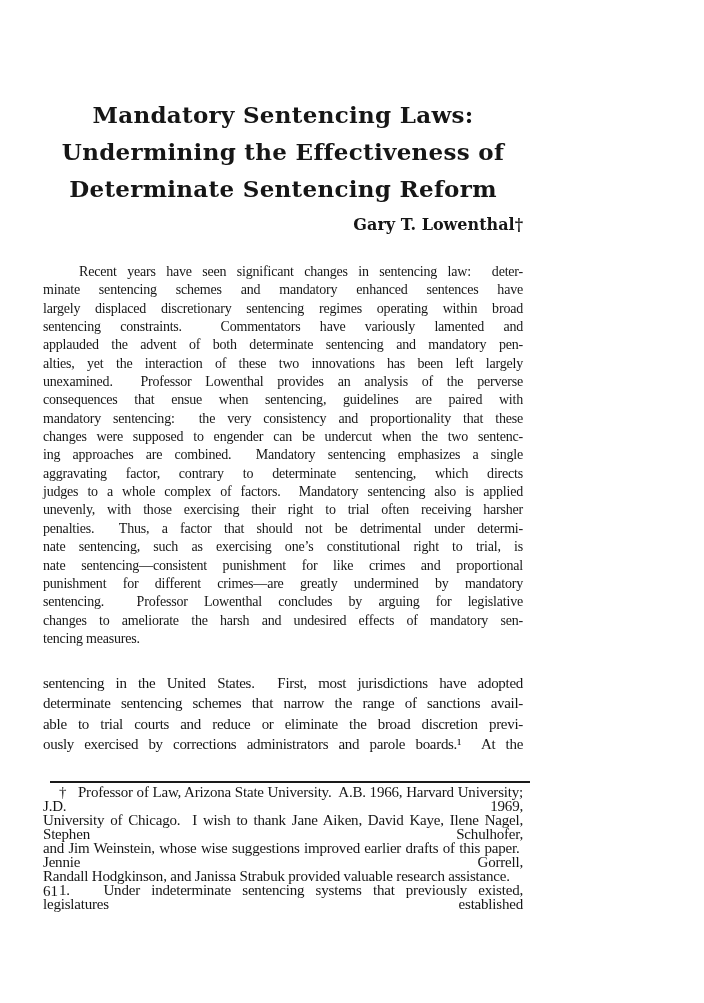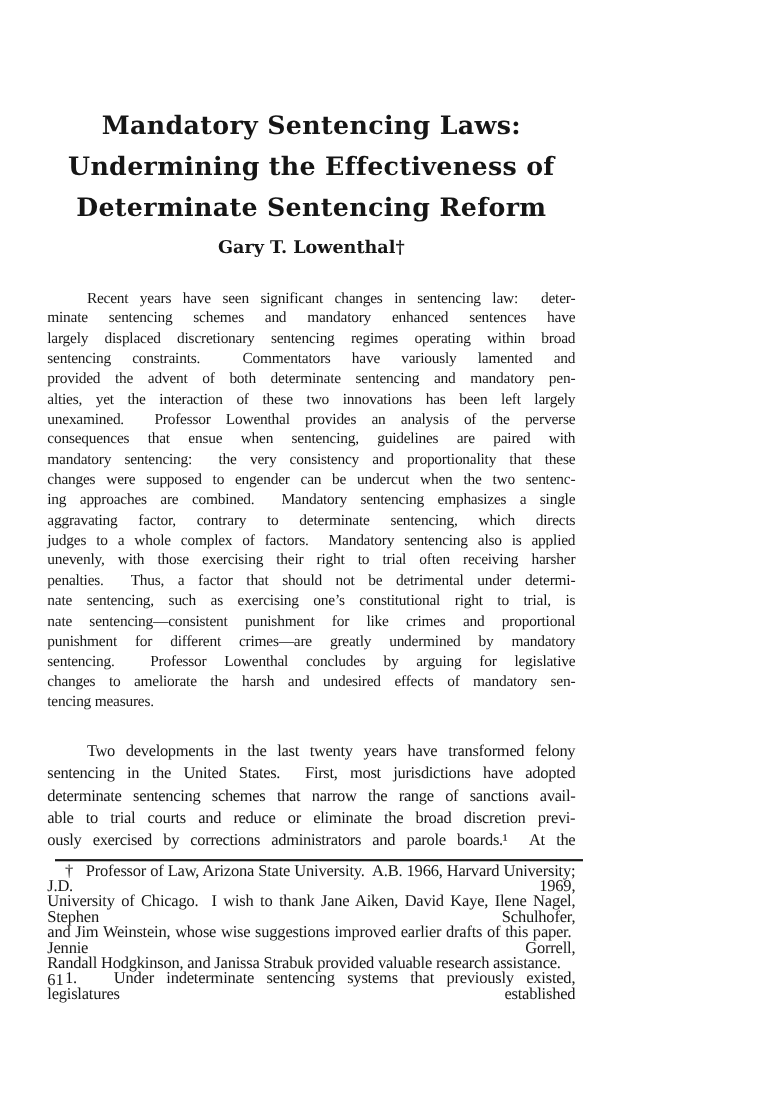--- a/index.html
+++ b/index.html
@@ -34,21 +34,21 @@
     letter-spacing: 0.3px;
   }
   .title-block .tline { text-align: center; text-align-last: center; text-indent: 0; }
 
   .author-line {
     top: 213px;
     font-family: "DejaVu Serif", serif;
     font-weight: bold;
     font-size: 16px;
     line-height: 24px;
-    text-align: center;
+    text-align: right;
   }
 
   .abstract-block {
     top: 263px;
     font-size: 14px;
     line-height: 18.35px;
     letter-spacing: -0.2px;
   }
 
   .body-block {
@@ -96,41 +96,40 @@
       <div class="tline">Determinate Sentencing Reform</div>
     </div>
 
   <div class="col author-line">Gary T. Lowenthal†</div>
 
   <div class="col abstract-block">
       <div class="tline indent">Recent years have seen significant changes in sentencing law:&nbsp; deter-</div>
       <div class="tline">minate sentencing schemes and mandatory enhanced sentences have</div>
       <div class="tline">largely displaced discretionary sentencing regimes operating within broad</div>
       <div class="tline">sentencing constraints.&nbsp; Commentators have variously lamented and</div>
-      <div class="tline">provided the advent of both determinate sentencing and mandatory pen-</div>
+      <div class="tline">applauded the advent of both determinate sentencing and mandatory pen-</div>
       <div class="tline">alties, yet the interaction of these two innovations has been left largely</div>
       <div class="tline">unexamined.&nbsp; Professor Lowenthal provides an analysis of the perverse</div>
       <div class="tline">consequences that ensue when sentencing, guidelines are paired with</div>
       <div class="tline">mandatory sentencing:&nbsp; the very consistency and proportionality that these</div>
       <div class="tline">changes were supposed to engender can be undercut when the two sentenc-</div>
       <div class="tline">ing approaches are combined.&nbsp; Mandatory sentencing emphasizes a single</div>
       <div class="tline">aggravating factor, contrary to determinate sentencing, which directs</div>
       <div class="tline">judges to a whole complex of factors.&nbsp; Mandatory sentencing also is applied</div>
       <div class="tline">unevenly, with those exercising their right to trial often receiving harsher</div>
       <div class="tline">penalties.&nbsp; Thus, a factor that should not be detrimental under determi-</div>
       <div class="tline">nate sentencing, such as exercising one’s constitutional right to trial, is</div>
       <div class="tline">nate sentencing—consistent punishment for like crimes and proportional</div>
       <div class="tline">punishment for different crimes—are greatly undermined by mandatory</div>
       <div class="tline">sentencing.&nbsp; Professor Lowenthal concludes by arguing for legislative</div>
       <div class="tline">changes to ameliorate the harsh and undesired effects of mandatory sen-</div>
       <div class="tline flush">tencing measures.</div>
     </div>
 
   <div class="col body-block">
-      <div class="tline indent">Two developments in the last twenty years have transformed felony</div>
       <div class="tline">sentencing in the United States.&nbsp; First, most jurisdictions have adopted</div>
       <div class="tline">determinate sentencing schemes that narrow the range of sanctions avail-</div>
       <div class="tline">able to trial courts and reduce or eliminate the broad discretion previ-</div>
       <div class="tline">ously exercised by corrections administrators and parole boards.¹&nbsp; At the</div>
     </div>
 
   <div class="footnote-rule"></div>
 
   <div class="col footnotes-block">
       <div class="tline fnindent">†&nbsp;&nbsp; Professor of Law, Arizona State University.&nbsp; A.B. 1966, Harvard University; J.D. 1969,</div>

